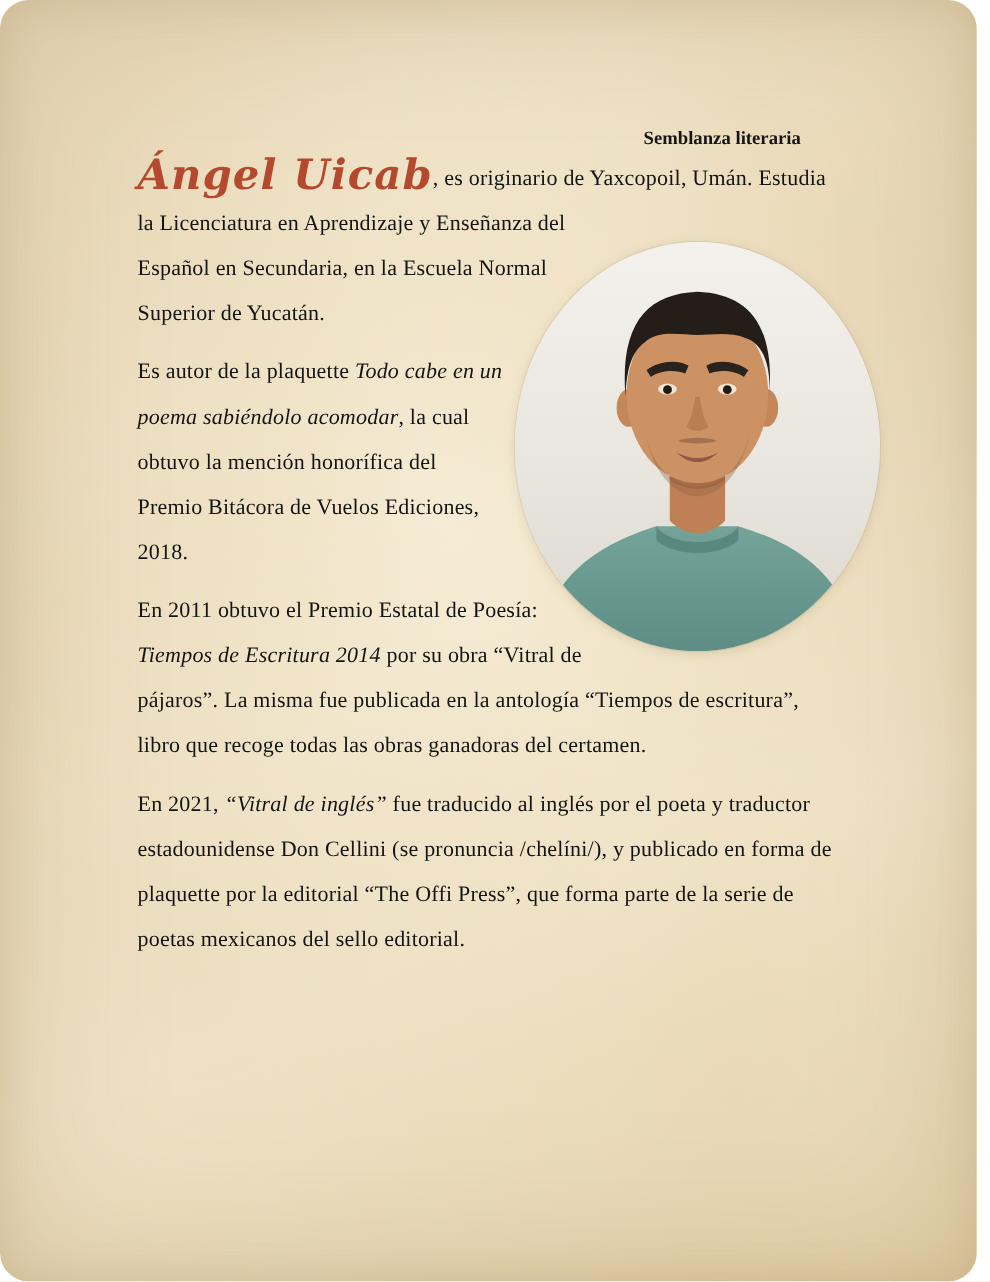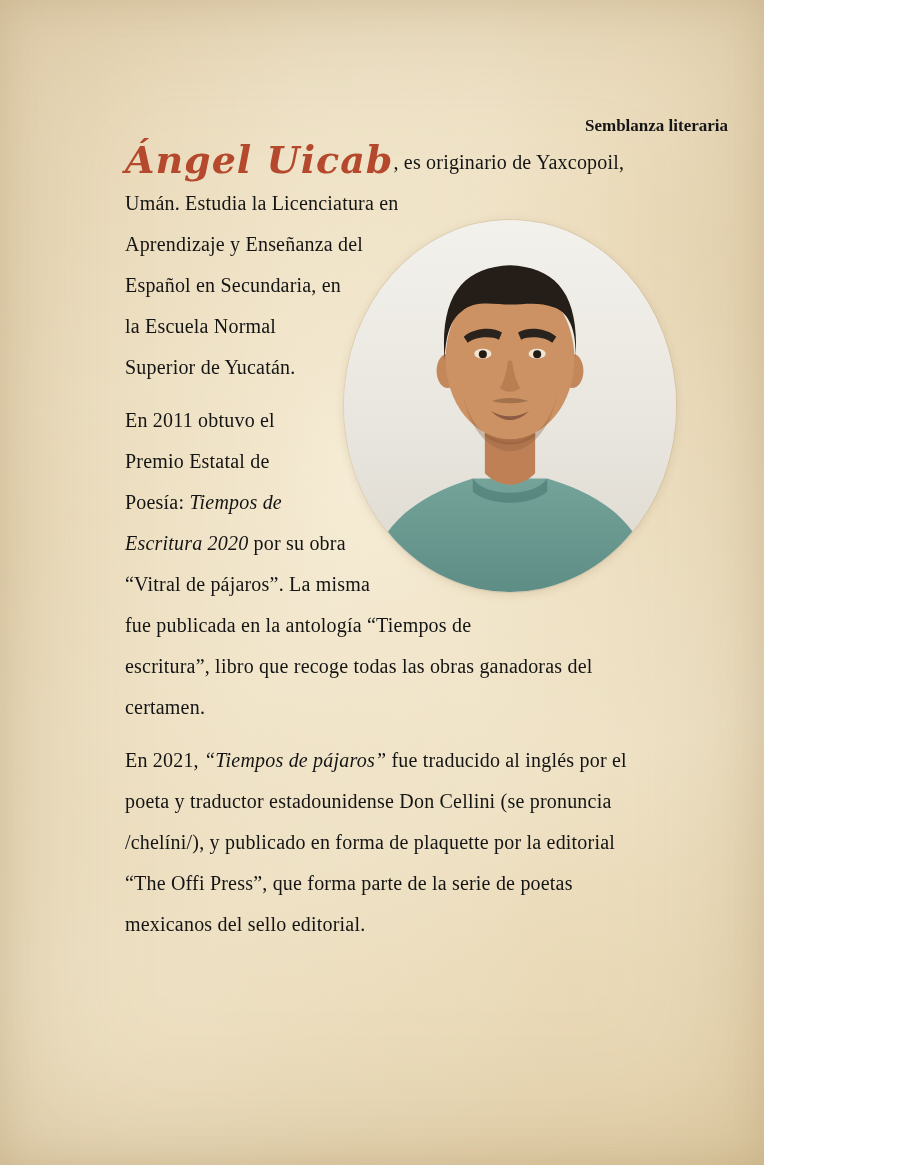--- a/index.html
+++ b/index.html
@@ -1,34 +1,35 @@
 <!DOCTYPE html>
 <html><head>
 <meta charset="utf-8">
 <style>
   * { margin: 0; padding: 0; box-sizing: border-box; }
   html, body { width: 900px; }
   body { font-family: "Liberation Serif", serif; }
 
   .page {
     position: relative;
-    width: 764px;
+    width: 888px;
     height: 1165px;
     overflow: hidden;
     background-color: #f2e8cf;
     background-image:
       radial-gradient(ellipse at 12% 8%,  rgba(210,180,130,0.30), transparent 42%),
       radial-gradient(ellipse at 88% 18%, rgba(216,188,140,0.28), transparent 40%),
       radial-gradient(ellipse at 75% 85%, rgba(220,194,148,0.30), transparent 45%),
       radial-gradient(ellipse at 20% 75%, rgba(214,186,138,0.22), transparent 40%),
       radial-gradient(ellipse at 45% 40%, rgba(248,240,219,0.85), transparent 55%),
       linear-gradient(160deg, #f4ebd4 0%, #f0e4c8 38%, #f3e9d0 68%, #e9dab7 100%);
     box-shadow:
       inset 0 0 140px rgba(165,135,85,0.38),
       inset 0 0 36px  rgba(165,135,85,0.22);
+    border-radius: 26px;
   }
 
   .header {
     position: absolute;
     left: 585px;
     top: 116px;
     font-size: 17px;
     font-weight: bold;
     color: #161616;
   }
@@ -118,18 +119,19 @@
         <path d="M163,140 C161,155 158,162 155,167 C160,172 170,172 175,167 C172,162 169,155 167,140 Z" fill="#b97f52"></path>
 
         <path d="M147,180 C158,176 172,176 183,180 C172,183 158,183 147,180 Z" fill="#7a5236" opacity="0.5"></path>
 
         <path d="M146,190 C158,197 172,197 184,190 C172,202 158,202 146,190 Z" fill="#8c5a45"></path>
       </svg>
     </div>
 
     <div id="paragraphs">
         <p class="para"><span class="seg script" style="color: rgb(181, 73, 45); margin-top: 23px;">Ángel Uicab</span><span class="seg normal">,  es originario de Yaxcopoil, Umán. Estudia la Licenciatura en Aprendizaje y Enseñanza del Español en Secundaria, en la Escuela Normal Superior de Yucatán.</span></p>
-        <p class="para"><span class="seg normal">En 2011 obtuvo el Premio Estatal de Poesía: </span><span class="seg italic">Tiempos de Escritura 2020</span><span class="seg normal"> por su obra “Vitral de pájaros”. La misma fue publicada en la antología “Tiempos de escritura”, libro que recoge todas las obras ganadoras del certamen.</span></p>
-        <p class="para"><span class="seg normal">En 2021, </span><span class="seg italic">“Tiempos de pájaros”</span><span class="seg normal"> fue traducido al inglés por el poeta y traductor estadounidense Don Cellini (se pronuncia /chelíni/), y publicado en forma de plaquette por la editorial “The Offi Press”, que forma parte de la serie de poetas mexicanos del sello editorial.</span></p>
+        <p class="para"><span class="seg normal">Es autor de la plaquette </span><span class="seg italic">Todo cabe en un poema sabiéndolo acomodar</span><span class="seg normal">, la cual obtuvo la mención honorífica del Premio Bitácora de Vuelos Ediciones, 2018.</span></p>
+        <p class="para"><span class="seg normal">En 2011 obtuvo el Premio Estatal de Poesía: </span><span class="seg italic">Tiempos de Escritura 2014</span><span class="seg normal"> por su obra “Vitral de pájaros”. La misma fue publicada en la antología “Tiempos de escritura”, libro que recoge todas las obras ganadoras del certamen.</span></p>
+        <p class="para"><span class="seg normal">En 2021, </span><span class="seg italic">“Vitral de inglés”</span><span class="seg normal"> fue traducido al inglés por el poeta y traductor estadounidense Don Cellini (se pronuncia /chelíni/), y publicado en forma de plaquette por la editorial “The Offi Press”, que forma parte de la serie de poetas mexicanos del sello editorial.</span></p>
       </div>
 
   </div>
 </div>
 
 </body></html>

